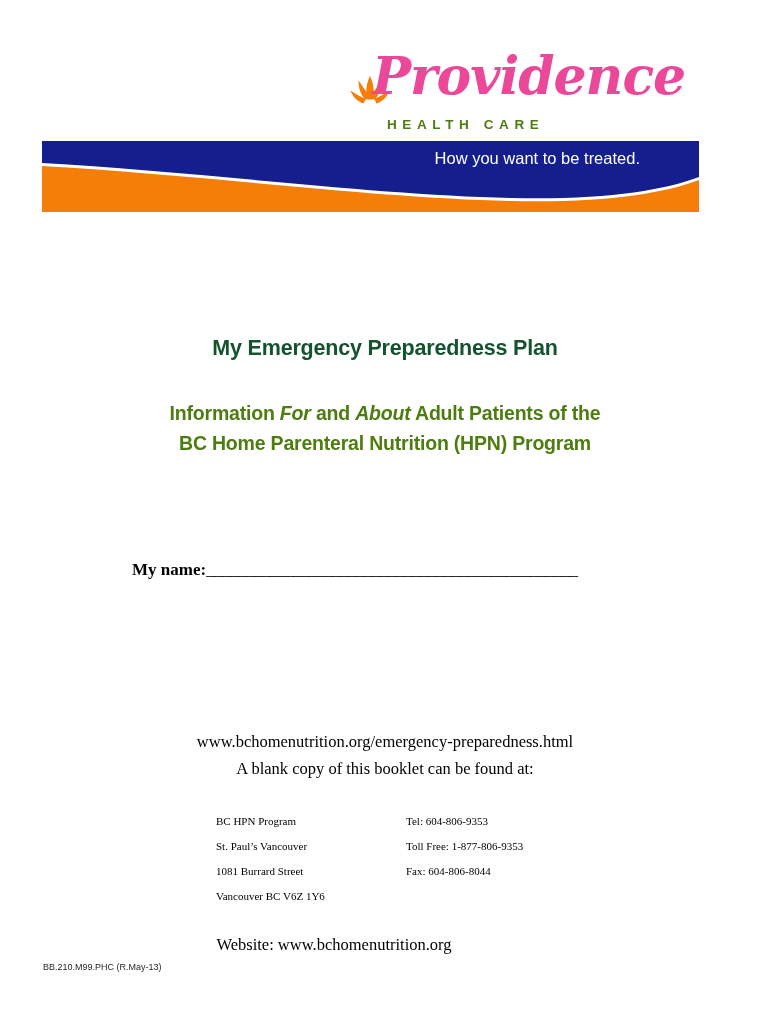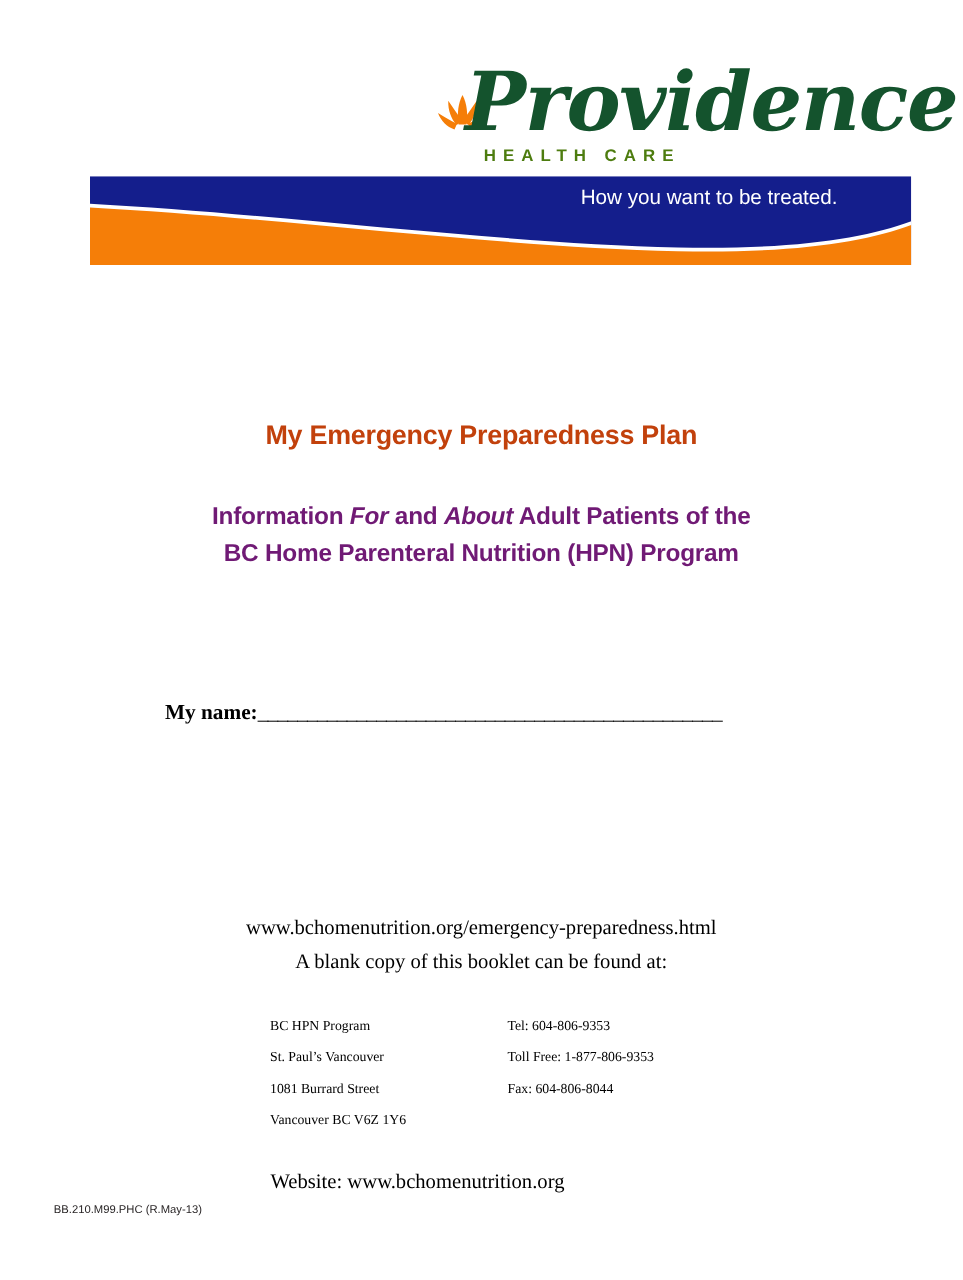--- a/index.html
+++ b/index.html
@@ -38,42 +38,42 @@
     width: 44px;
     height: 40px;
   }
   .logo-word {
     position: absolute;
     left: 24px;
     top: -2px;
     font-family: "DejaVu Serif", "Liberation Serif", serif;
     font-style: italic;
     font-weight: 700;
-    font-size: 65px;
+    font-size: 52px;
     letter-spacing: -1px;
-    color: #14532d;
+    color: #ec4899;
     line-height: 1;
     white-space: nowrap;
   }
   .logo-sub {
     position: absolute;
     left: 39px;
     top: 65px;
     font-family: "Liberation Sans", sans-serif;
     font-weight: 700;
     font-size: 13.5px;
     letter-spacing: 5.6px;
     color: #4d7c0f;
     white-space: nowrap;
   }
 
   
   .banner {
     position: absolute;
-    left: 72px;
+    left: 42px;
     top: 141px;
     width: 573px;
     height: 71px;
   }
   .banner svg {
     display: block;
     width: 657px;
     height: 71px;
   }
   .banner-tagline {
@@ -92,34 +92,34 @@
   .doc-title {
     position: absolute;
     left: 0;
     top: 336px;
     width: 770px;
     text-align: center;
     font-family: "Liberation Sans", sans-serif;
     font-weight: 700;
     font-size: 21.5px;
     letter-spacing: -0.2px;
-    color: #c2410c;
+    color: #14532d;
   }
   .doc-subtitle {
     position: absolute;
     left: 0;
     top: 398px;
     width: 770px;
     text-align: center;
     font-family: "Liberation Sans", sans-serif;
     font-weight: 700;
     font-size: 19.5px;
     line-height: 30px;
     letter-spacing: -0.2px;
-    color: #701a75;
+    color: #4d7c0f;
   }
   .doc-subtitle em {
     font-style: italic;
   }
 
   
   .name-row {
     position: absolute;
     left: 132px;
     top: 560px;

